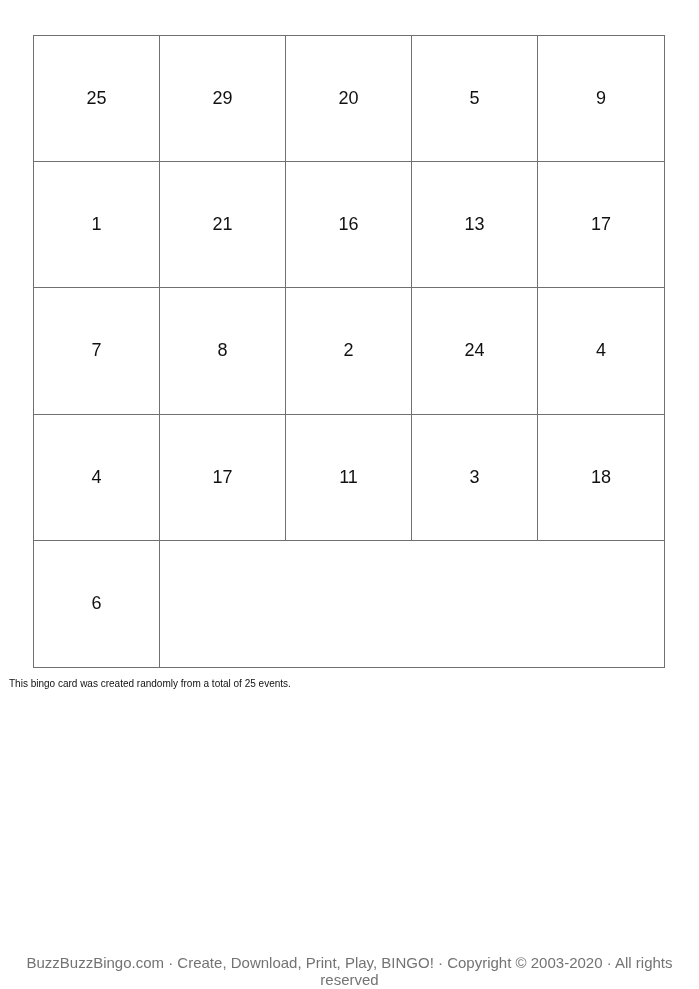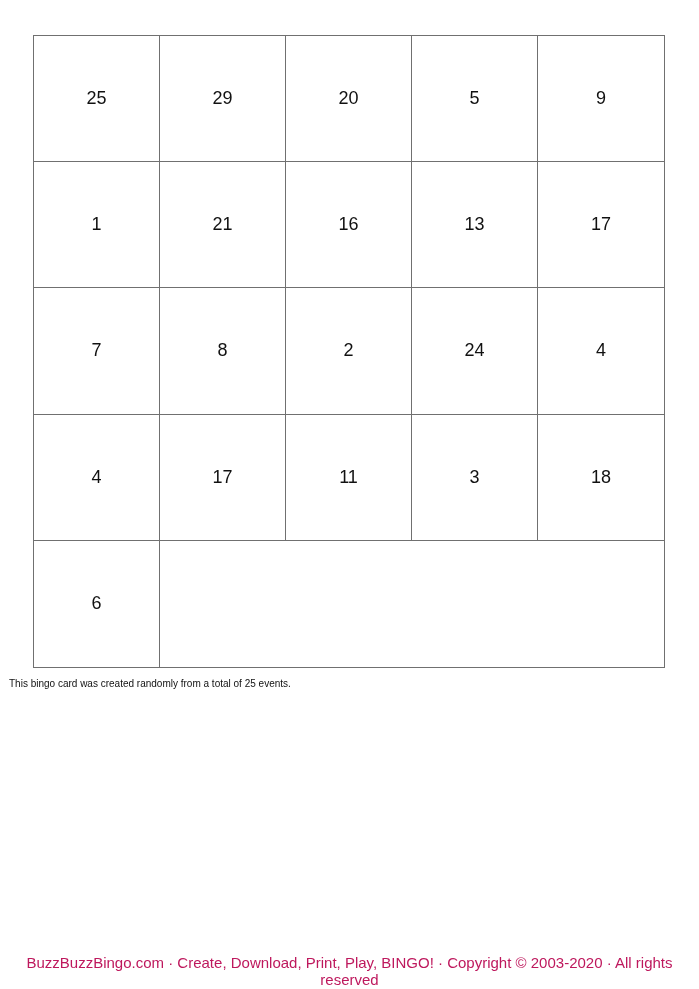--- a/index.html
+++ b/index.html
@@ -48,21 +48,21 @@
     font-size: 10px;
     color: #111111;
   }
   .footer {
     position: absolute;
     left: 0;
     top: 954px;
     width: 100%;
     text-align: center;
     font-size: 15px;
-    color: #be185d;
+    color: #737373;
   }
 </style>
 </head>
 <body>
 
 <div class="page">
 
   <div class="grid">
     <div class="cell">25</div>
     <div class="cell">29</div>

